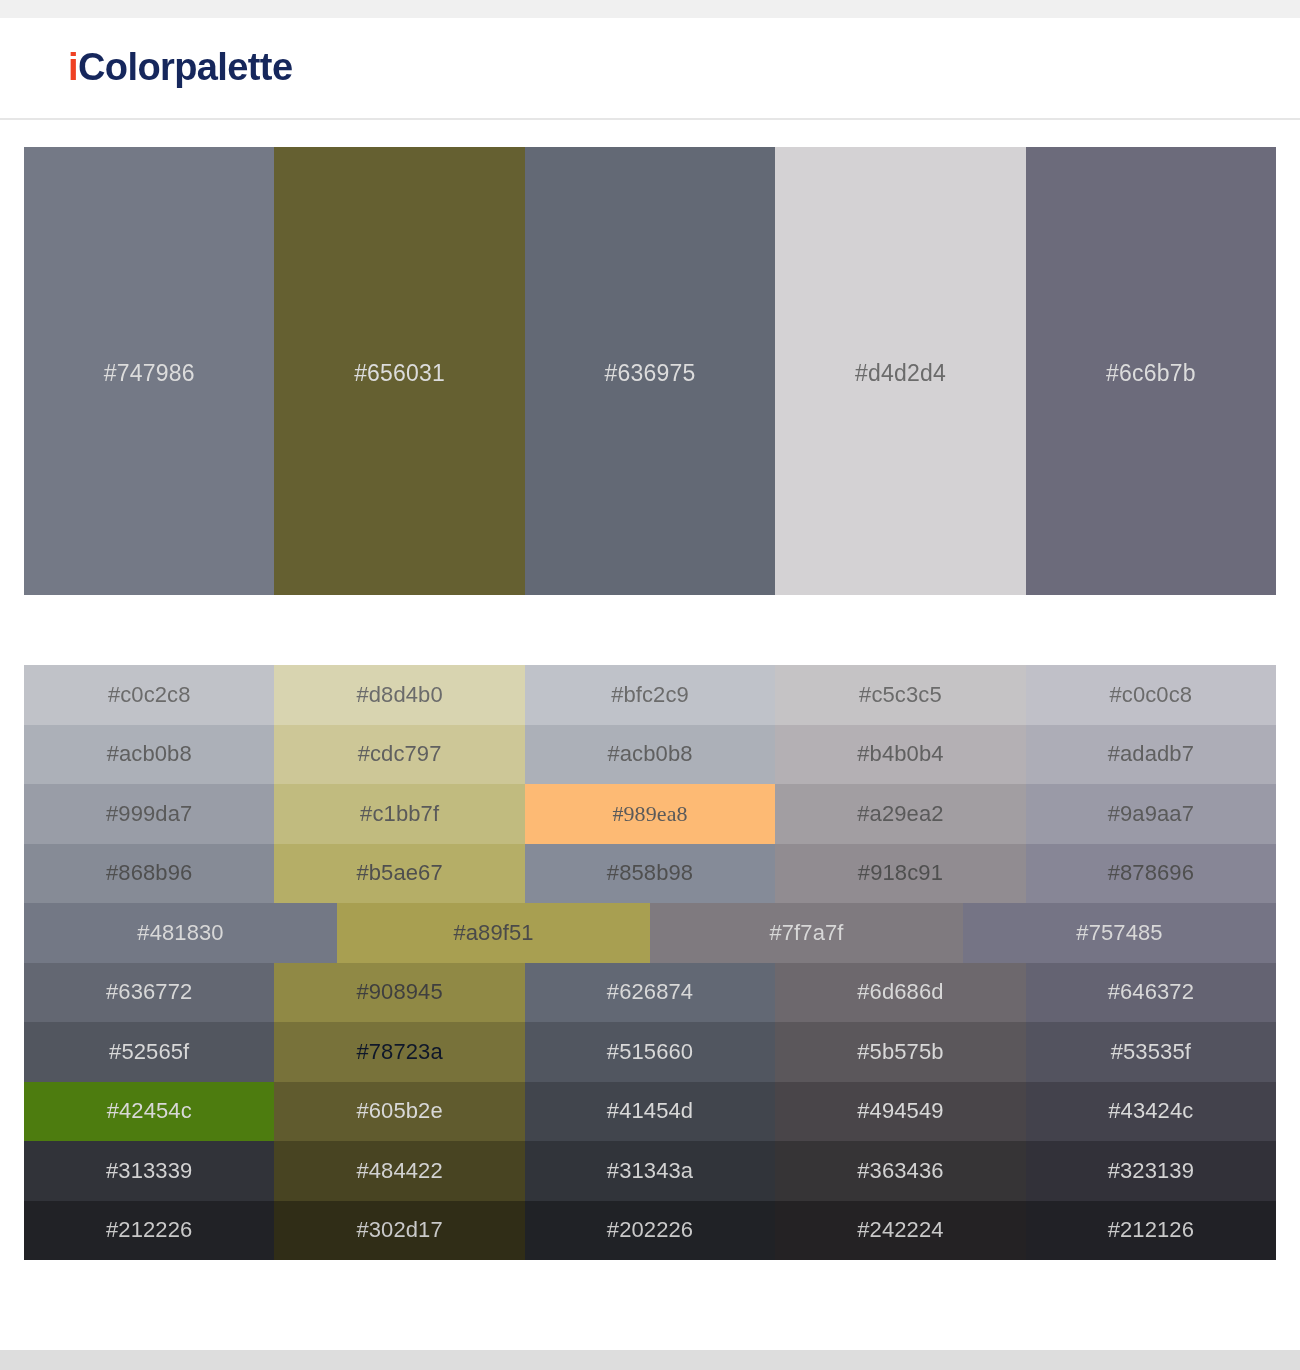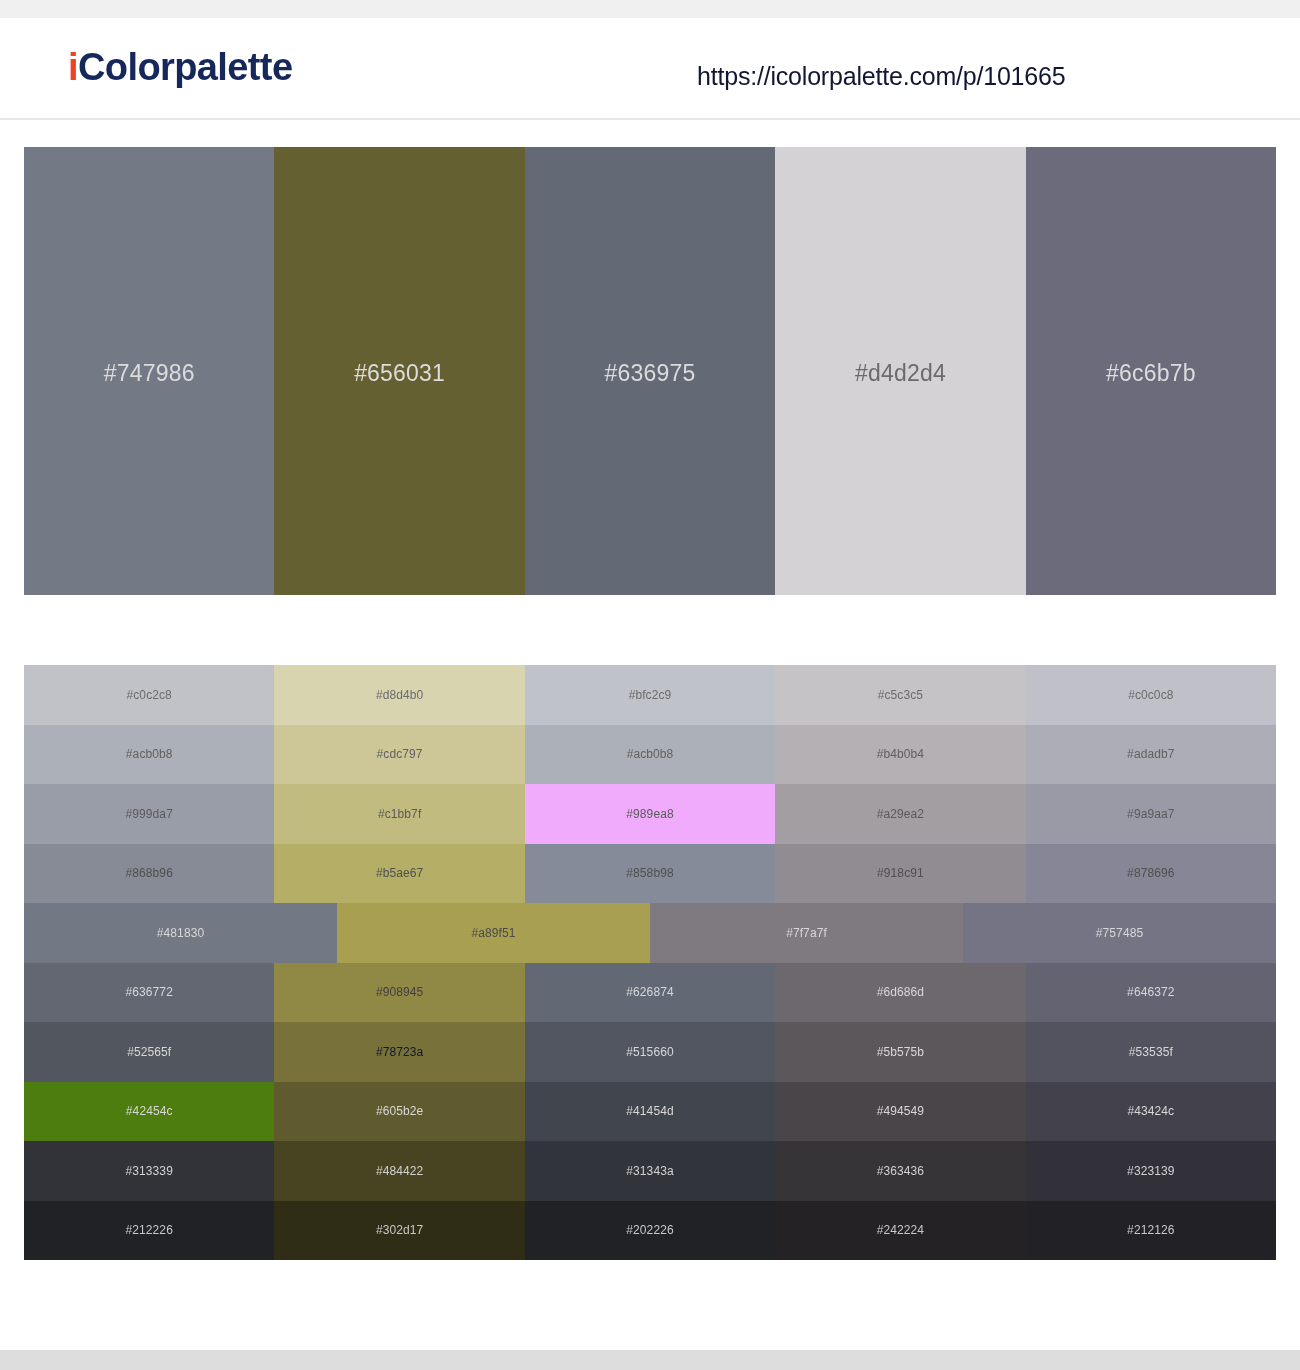--- a/index.html
+++ b/index.html
@@ -86,41 +86,40 @@
     flex: 1 1 0;
     display: flex;
   }
   .grid-cell {
     flex: 1 1 0;
     display: flex;
     align-items: center;
     justify-content: center;
   }
   .grid-cell .hexlabel {
-    font-size: 12px;
+    font-size: 22px;
     letter-spacing: 0.1px;
   }
 
   #footer-strip {
     position: absolute;
     left: 0;
     top: 1350px;
     width: 1300px;
     height: 20px;
     background: #dddddd;
   }
 </style>
 </head>
 <body>
 
 <div id="top-strip"></div>
 
 <div id="header">
   <div id="logo"><span class="logo-i">i</span><span>Colorpalette</span></div>
-  <div id="page-url">https://icolorpalette.com/p/101665</div>
 </div>
 
 <div id="main-swatches">
     <div class="main-swatch" style="background: rgb(116, 121, 134);">
       <span class="hexlabel">#747986</span>
     </div>
     <div class="main-swatch" style="background: rgb(101, 96, 49);">
       <span class="hexlabel">#656031</span>
     </div>
     <div class="main-swatch" style="background: rgb(99, 105, 117);">
@@ -169,21 +168,21 @@
         <span class="hexlabel" style="color: rgb(96, 96, 96);">#adadb7</span>
       </div>
     </div>
     <div class="grid-row">
       <div class="grid-cell" style="background: rgb(153, 157, 167);">
         <span class="hexlabel" style="color: rgb(90, 90, 90);">#999da7</span>
       </div>
       <div class="grid-cell" style="background: rgb(193, 187, 127);">
         <span class="hexlabel" style="color: rgb(90, 90, 90);">#c1bb7f</span>
       </div>
-      <div class="grid-cell" style="background: #f0abfc;">
+      <div class="grid-cell" style="background: #fdba74; font-family: Liberation Serif, serif;">
         <span class="hexlabel" style="color: rgb(90, 90, 90);">#989ea8</span>
       </div>
       <div class="grid-cell" style="background: rgb(162, 158, 162);">
         <span class="hexlabel" style="color: rgb(90, 90, 90);">#a29ea2</span>
       </div>
       <div class="grid-cell" style="background: rgb(154, 154, 167);">
         <span class="hexlabel" style="color: rgb(90, 90, 90);">#9a9aa7</span>
       </div>
     </div>
     <div class="grid-row">

